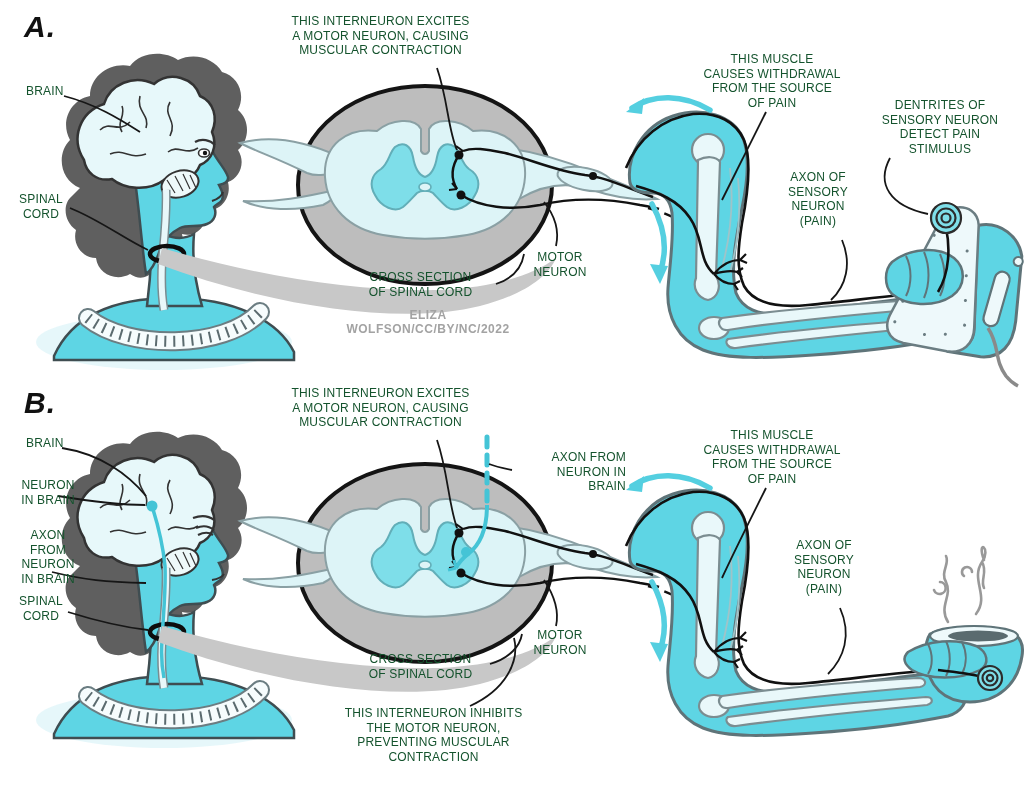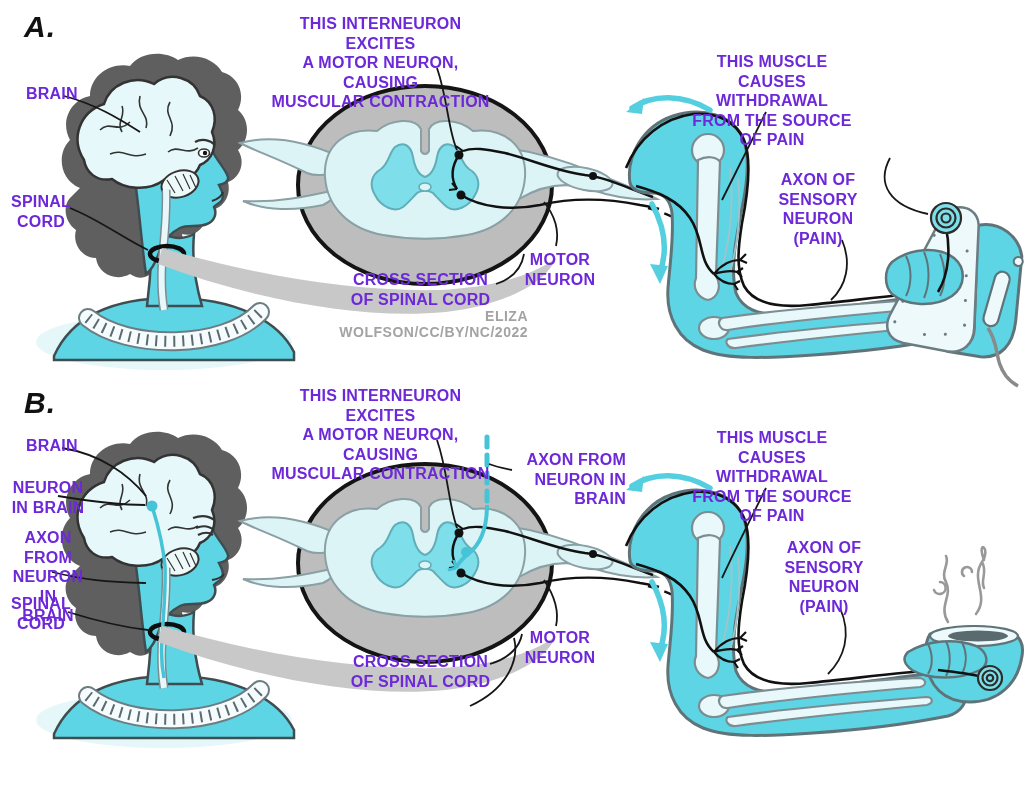--- a/index.html
+++ b/index.html
@@ -1,25 +1,25 @@
 <!DOCTYPE html>
 <html><head>
 <meta charset="utf-8">
 <style>
   html,body{margin:0;padding:0;background:#ffffff;}
   #canvas{position:relative;width:1024px;height:799px;background:#ffffff;overflow:hidden;
           font-family:"Liberation Sans",sans-serif;}
   #art{position:absolute;left:0;top:0;}
-  .lbl{position:absolute;white-space:pre-line;font-weight:bold;color:#6d28d9;
-       font-size:16px;line-height:1.22;letter-spacing:.2px;text-align:center;}
+  .lbl{position:absolute;white-space:pre-line;font-weight:normal;color:#14532d;
+       font-size:12px;line-height:1.22;letter-spacing:.2px;text-align:center;}
   .lbl.left{text-align:left;}
   .panel-letter{position:absolute;font-size:30px;font-weight:bold;font-style:italic;
        color:#111;letter-spacing:1px;}
-  .credit{position:absolute;font-size:14px;font-weight:bold;color:#a3a3a3;
-       letter-spacing:.5px;text-align:right;}
+  .credit{position:absolute;font-size:12px;font-weight:bold;color:#a3a3a3;
+       letter-spacing:.5px;text-align:center;}
 </style>
 </head>
 <body>
 
 <div id="canvas">
 
 <svg id="art" width="1024" height="799" viewBox="0 0 1024 799">
   <defs>
 
     <g id="g-head">
@@ -218,20 +218,24 @@
 <div class="lbl left" style="left:26px;top:84px;width:70px;">BRAIN</div>
 <div class="lbl" style="left:10px;top:192px;width:62px;">SPINAL
 CORD</div>
 <div class="lbl" style="left:268px;top:14px;width:225px;">THIS INTERNEURON EXCITES
 A MOTOR NEURON, CAUSING
 MUSCULAR CONTRACTION</div>
 <div class="lbl" style="left:688px;top:52px;width:168px;">THIS MUSCLE
 CAUSES WITHDRAWAL
 FROM THE SOURCE
 OF PAIN</div>
+<div class="lbl" style="left:862px;top:98px;width:156px;">DENTRITES OF
+SENSORY NEURON
+DETECT PAIN
+STIMULUS</div>
 <div class="lbl" style="left:762px;top:170px;width:112px;">AXON OF
 SENSORY
 NEURON
 (PAIN)</div>
 <div class="lbl" style="left:512px;top:250px;width:96px;">MOTOR
 NEURON</div>
 <div class="lbl" style="left:338px;top:270px;width:165px;">CROSS SECTION
 OF SPINAL CORD</div>
 <div class="credit" style="left:328px;top:308px;width:200px;">ELIZA WOLFSON/CC/BY/NC/2022</div>
 
@@ -256,14 +260,18 @@
 FROM THE SOURCE
 OF PAIN</div>
 <div class="lbl" style="left:768px;top:538px;width:112px;">AXON OF
 SENSORY
 NEURON
 (PAIN)</div>
 <div class="lbl" style="left:512px;top:628px;width:96px;">MOTOR
 NEURON</div>
 <div class="lbl" style="left:338px;top:652px;width:165px;">CROSS SECTION
 OF SPINAL CORD</div>
+<div class="lbl" style="left:326px;top:706px;width:215px;">THIS INTERNEURON INHIBITS
+THE MOTOR NEURON,
+PREVENTING MUSCULAR
+CONTRACTION</div>
 
 </div>
 
 </body></html>

